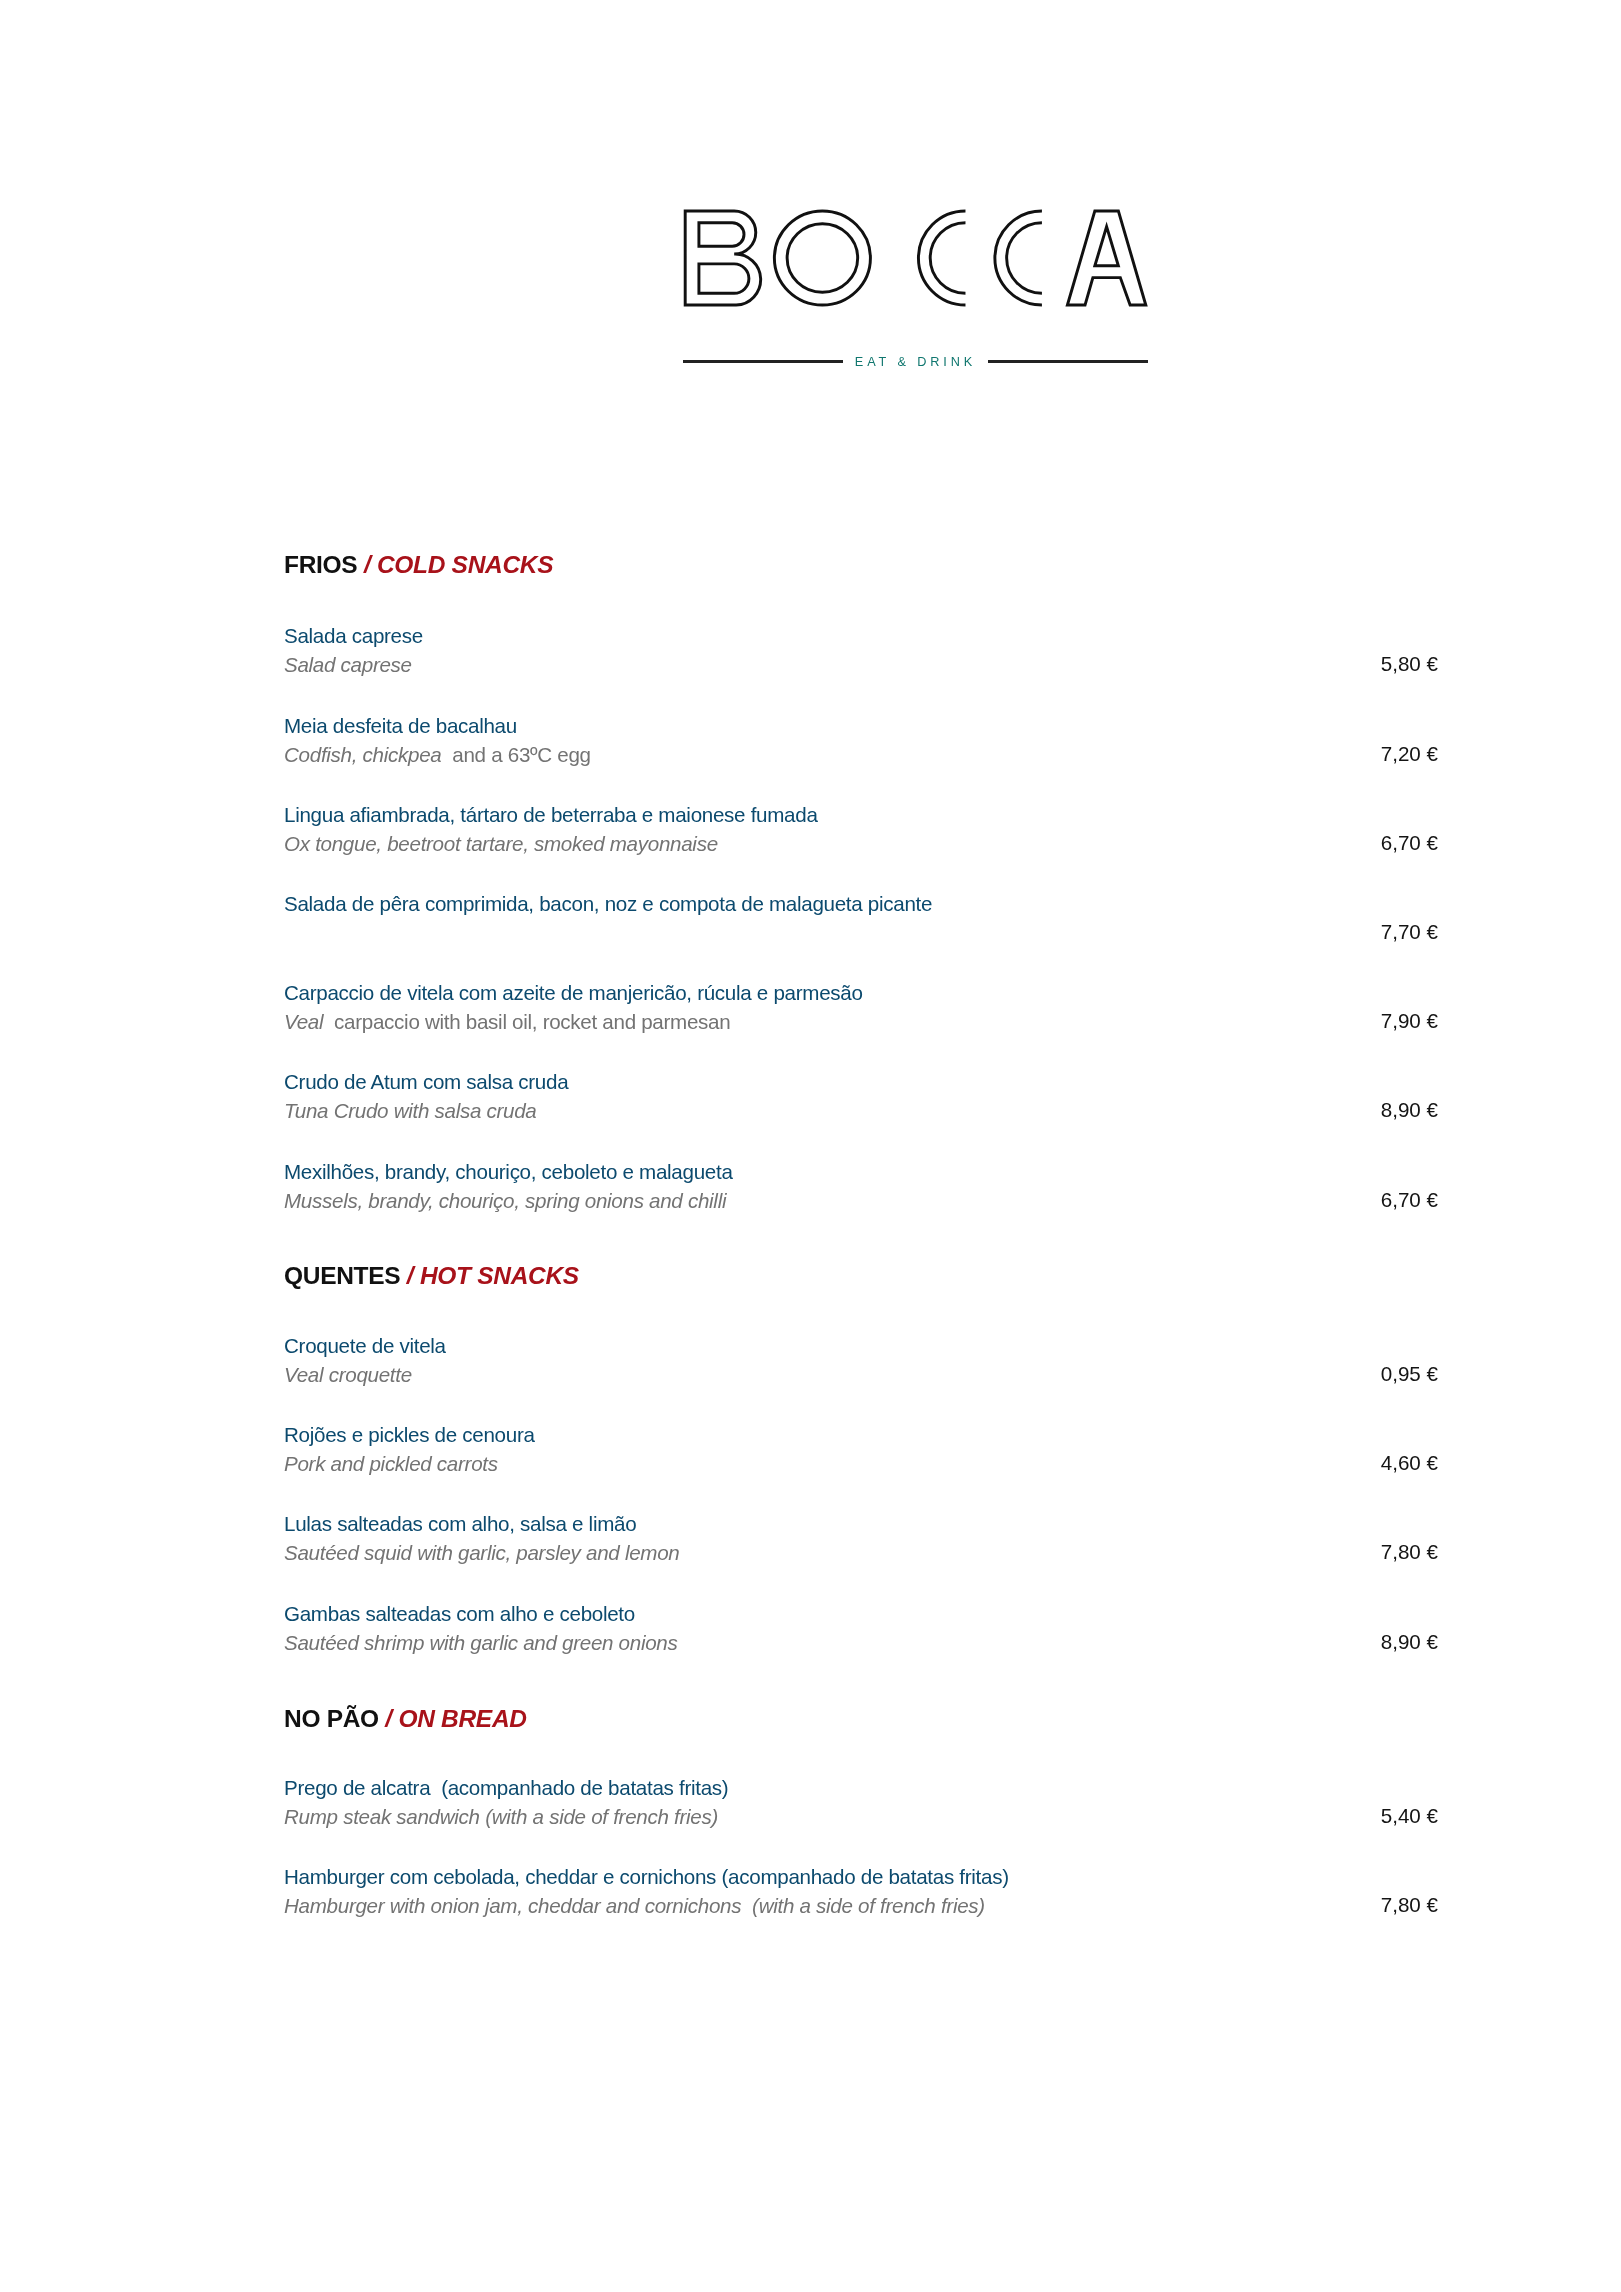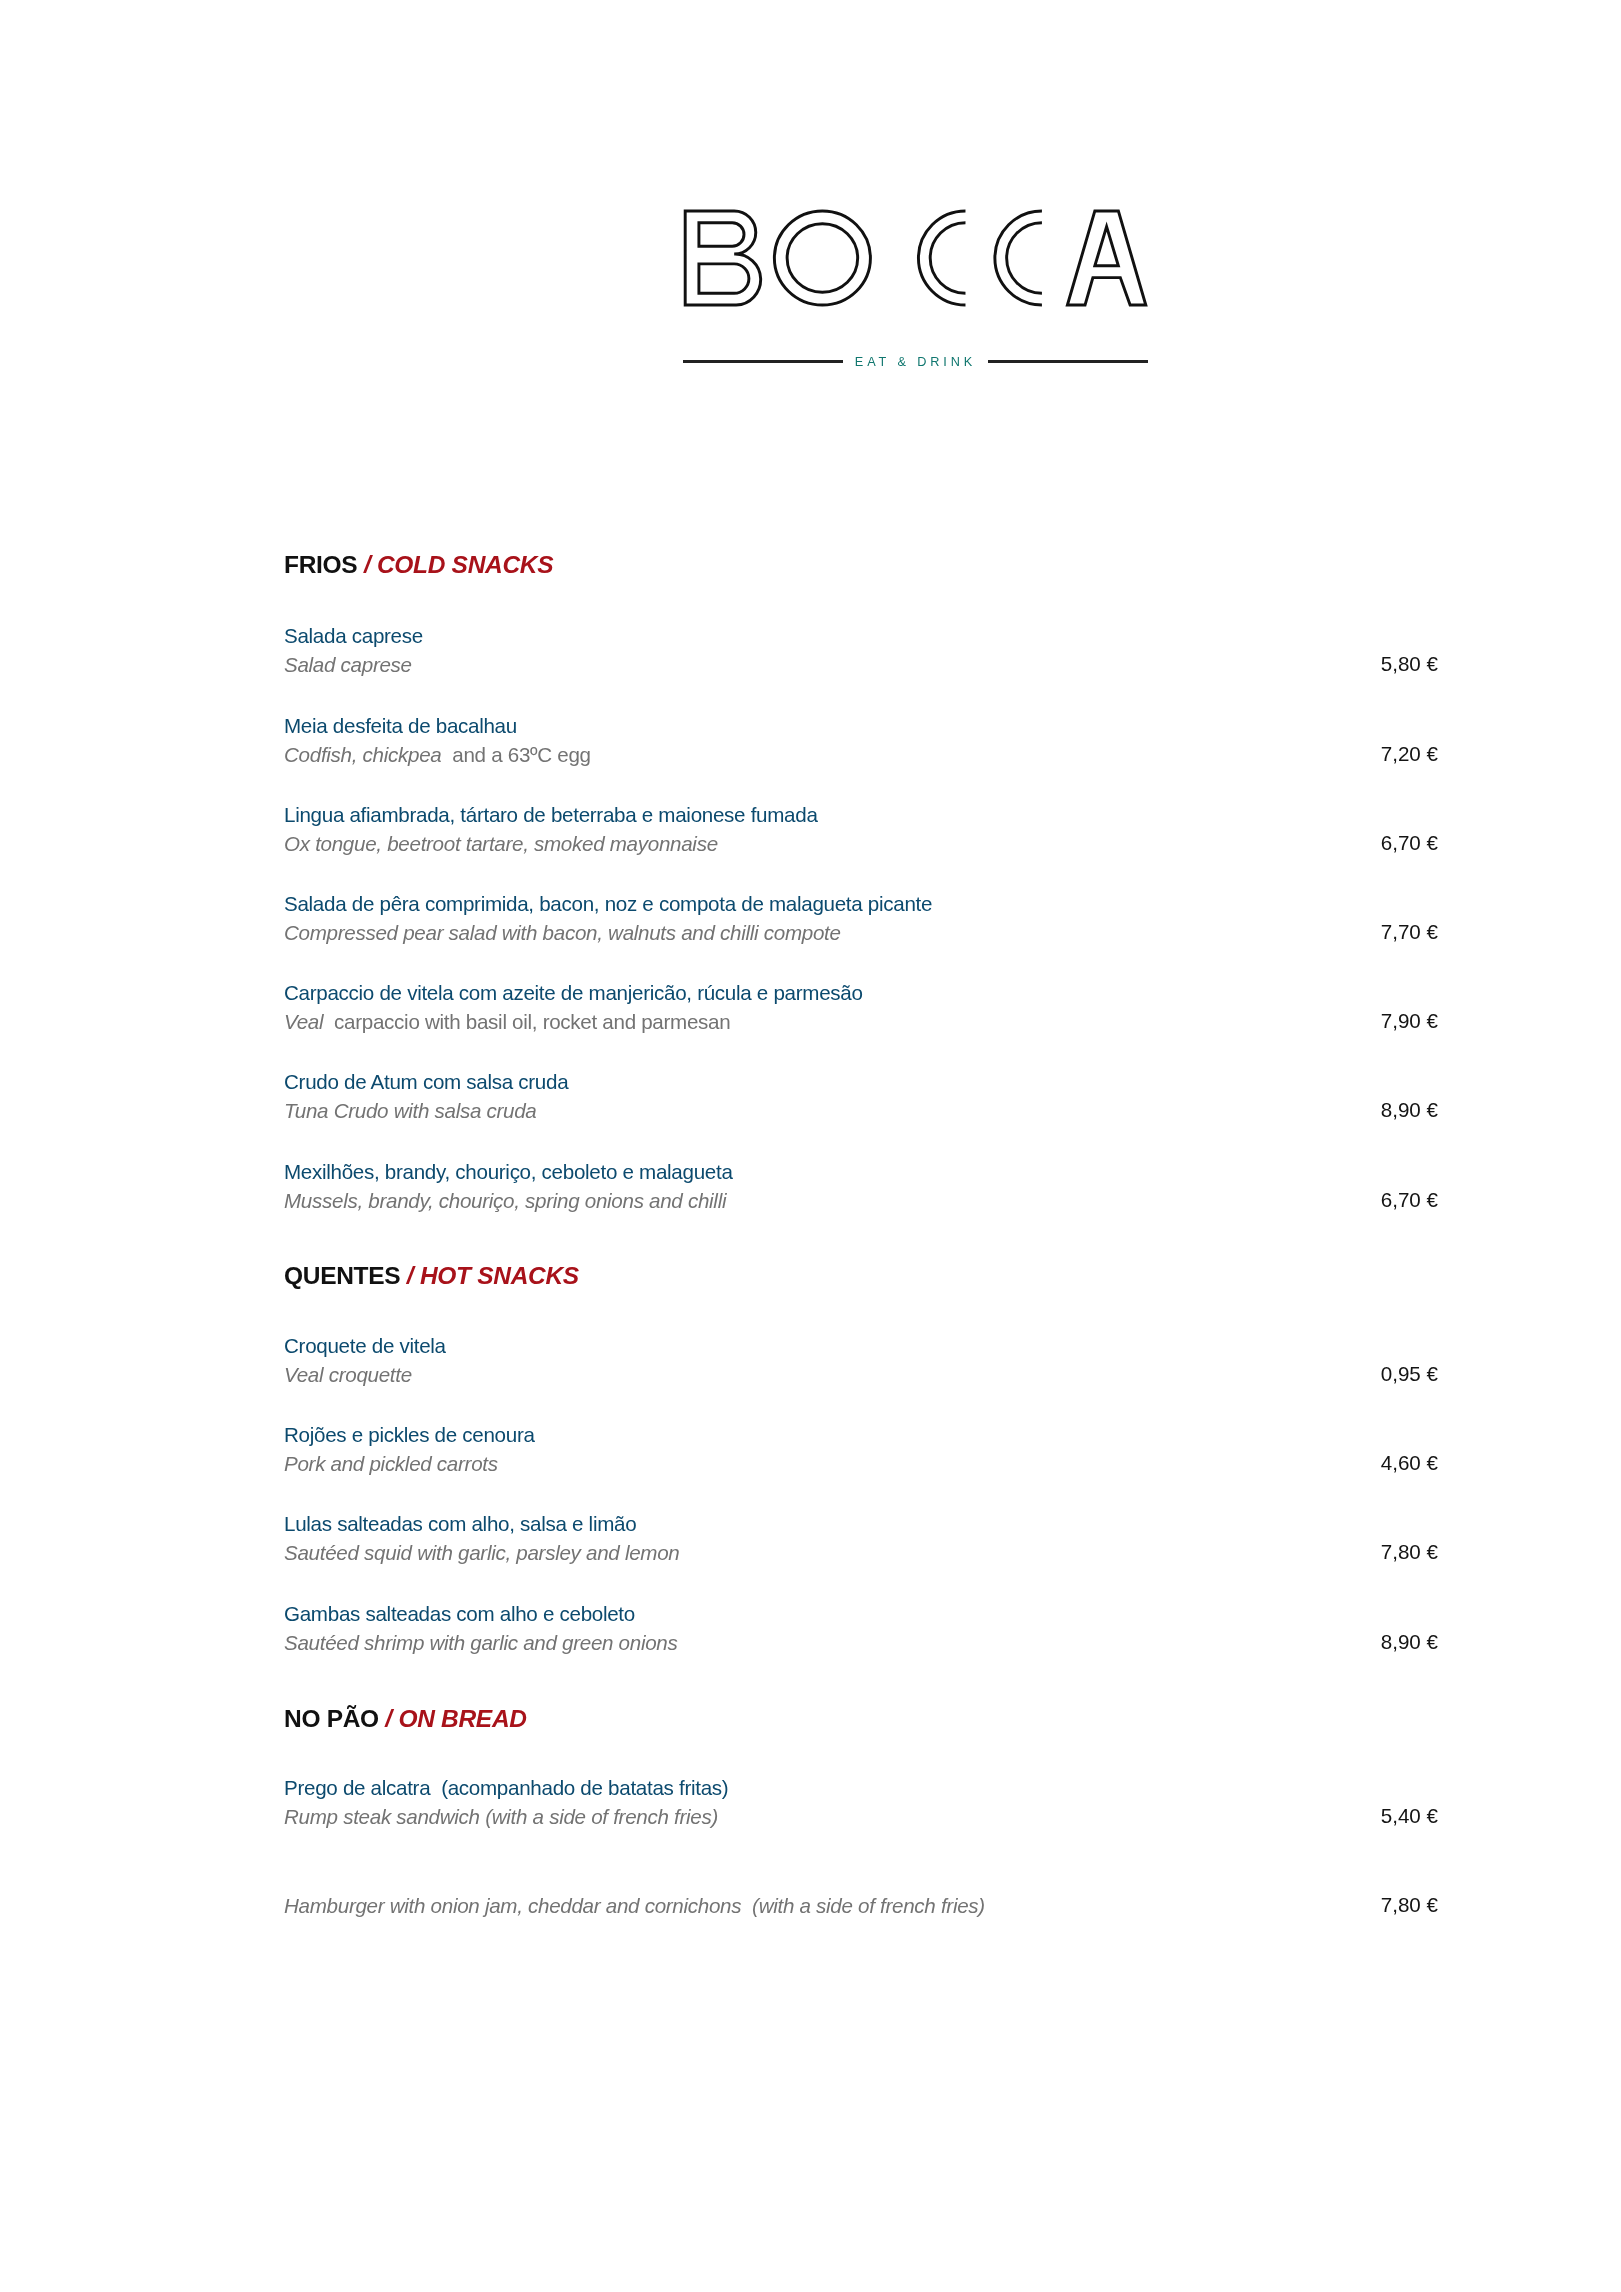--- a/index.html
+++ b/index.html
@@ -70,21 +70,20 @@
     <span class="en" style="white-space:pre;"><span class="it">Codfish, chickpea</span><span>  and a 63ºC egg</span></span>
     <span class="price">7,20 €</span>
   </div>
   <div class="item" style="top:800px;">
     <span class="pt">Lingua afiambrada, tártaro de beterraba e maionese fumada</span>
     <span class="en"><span class="it">Ox tongue, beetroot tartare, smoked mayonnaise</span><span></span></span>
     <span class="price">6,70 €</span>
   </div>
   <div class="item" style="top:889px;">
     <span class="pt">Salada de pêra comprimida, bacon, noz e compota de malagueta picante</span>
-    <span class="en"><span class="it">Compressed pear salad with bacon, walnuts and chilli compote</span><span></span></span>
     <span class="price">7,70 €</span>
   </div>
   <div class="item" style="top:978px;">
     <span class="pt">Carpaccio de vitela com azeite de manjericão, rúcula e parmesão</span>
     <span class="en" style="white-space:pre;"><span class="it">Veal</span><span>  carpaccio with basil oil, rocket and parmesan</span></span>
     <span class="price">7,90 €</span>
   </div>
   <div class="item" style="top:1067px;">
     <span class="pt">Crudo de Atum com salsa cruda</span>
     <span class="en"><span class="it">Tuna Crudo with salsa cruda</span><span></span></span>
@@ -124,18 +123,19 @@
   <div class="section-title" style="top:1705px;">
     <span>NO PÃO</span><span class="en"> / </span><span class="en">ON BREAD</span>
   </div>
 
   <div class="item" style="top:1773px;">
     <span class="pt" style="white-space:pre;">Prego de alcatra  (acompanhado de batatas fritas)</span>
     <span class="en"><span class="it">Rump steak sandwich (with a side of french fries)</span><span></span></span>
     <span class="price">5,40 €</span>
   </div>
   <div class="item" style="top:1862px;">
+    <span class="pt">Hamburger com cebolada, cheddar e cornichons (acompanhado de batatas fritas)</span>
     <span class="en" style="white-space:pre;"><span class="it">Hamburger with onion jam, cheddar and cornichons  (with a side of french fries)</span><span></span></span>
     <span class="price">7,80 €</span>
   </div>
 
 </div>
 
 
 </body></html>

